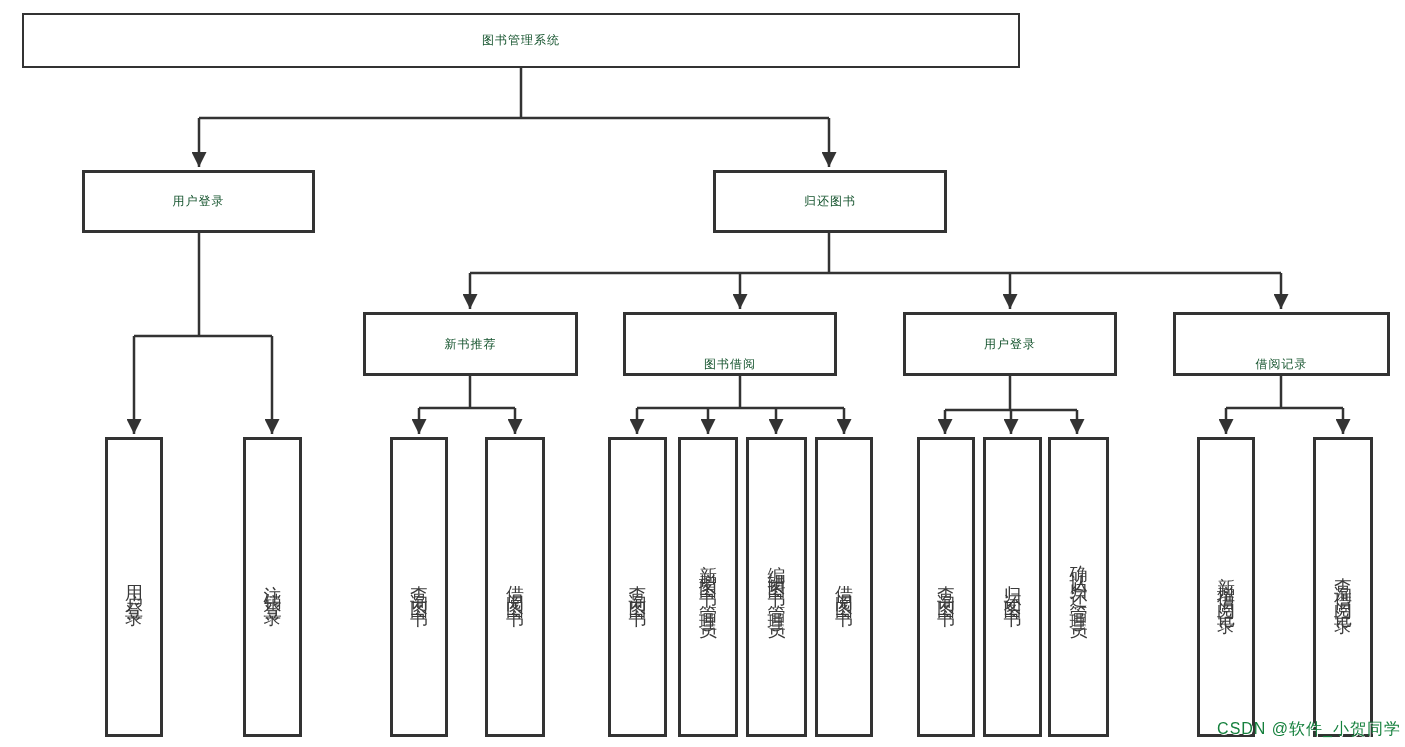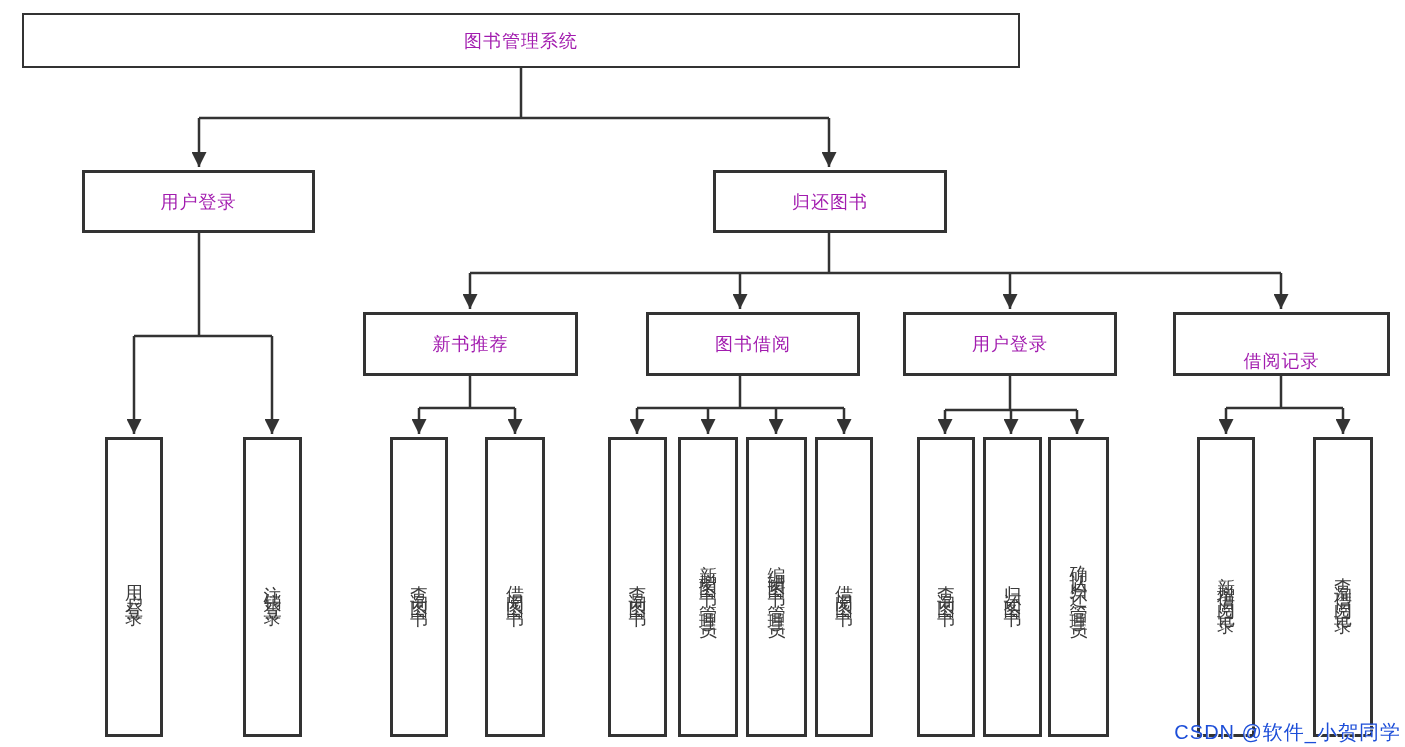--- a/index.html
+++ b/index.html
@@ -17,23 +17,23 @@
   }
   
   .hbox {
     position: absolute;
     box-sizing: border-box;
     border: 3px solid #333333;
     background: #ffffff;
     display: flex;
     align-items: center;
     justify-content: center;
-    font-size: 18px;
+    font-size: 12px;
     letter-spacing: 1px;
-    color: #a21caf;
+    color: #14532d;
     z-index: 2;
   }
   .hbox.thin { border-width: 2px; }
   
   .vbox {
     position: absolute;
     top: 437px;
     height: 300px;
     box-sizing: border-box;
     border: 3px solid #333333;
@@ -58,22 +58,22 @@
     top: 0;
     width: 1405px;
     height: 747px;
     z-index: 1;
     pointer-events: none;
   }
   .watermark {
     position: absolute;
     right: 4px;
     top: 719px;
-    font-size: 20px;
-    color: #1d4ed8;
+    font-size: 16px;
+    color: #15803d;
     letter-spacing: 1px;
     text-shadow: 1px 1px 0 #ffffff;
     z-index: 3;
     white-space: nowrap;
   }
 </style>
 </head>
 <body>
 
 <div id="canvas">
@@ -135,21 +135,21 @@
   <div class="hbox" style="left:82px; top:170px; width:233px; height:63px;">
     <span>用户登录</span>
   </div>
   <div class="hbox" style="left:713px; top:170px; width:234px; height:63px;">
     <span>归还图书</span>
   </div>
 
   <div class="hbox" style="left:363px; top:312px; width:215px; height:64px;text-align:center;">
     <span>新书推荐</span>
   </div>
-  <div class="hbox" style="left:646px; top:312px; width:214px; height:64px;">
+  <div class="hbox" style="left:623px; top:312px; width:214px; height:64px;align-items:flex-end;">
     <span>图书借阅</span>
   </div>
   <div class="hbox" style="left:903px; top:312px; width:214px; height:64px;">
     <span>用户登录</span>
   </div>
   <div class="hbox" style="left:1173px; top:312px; width:217px; height:64px;align-items:flex-end;">
     <span>借阅记录</span>
   </div>
 
   <div class="vbox" style="left:105px; width:58px;">

